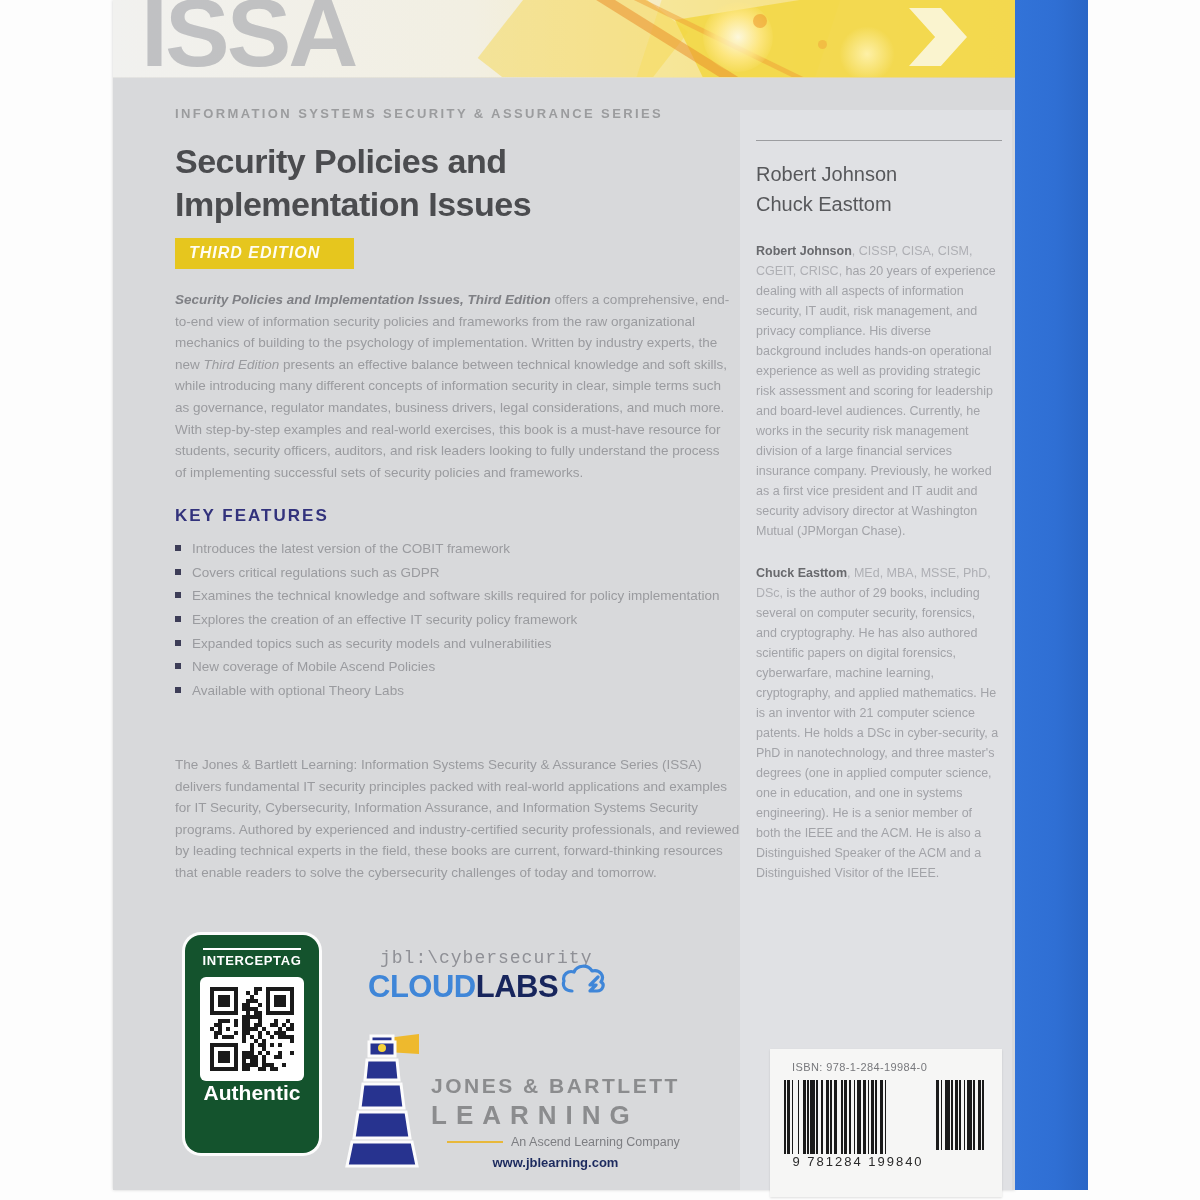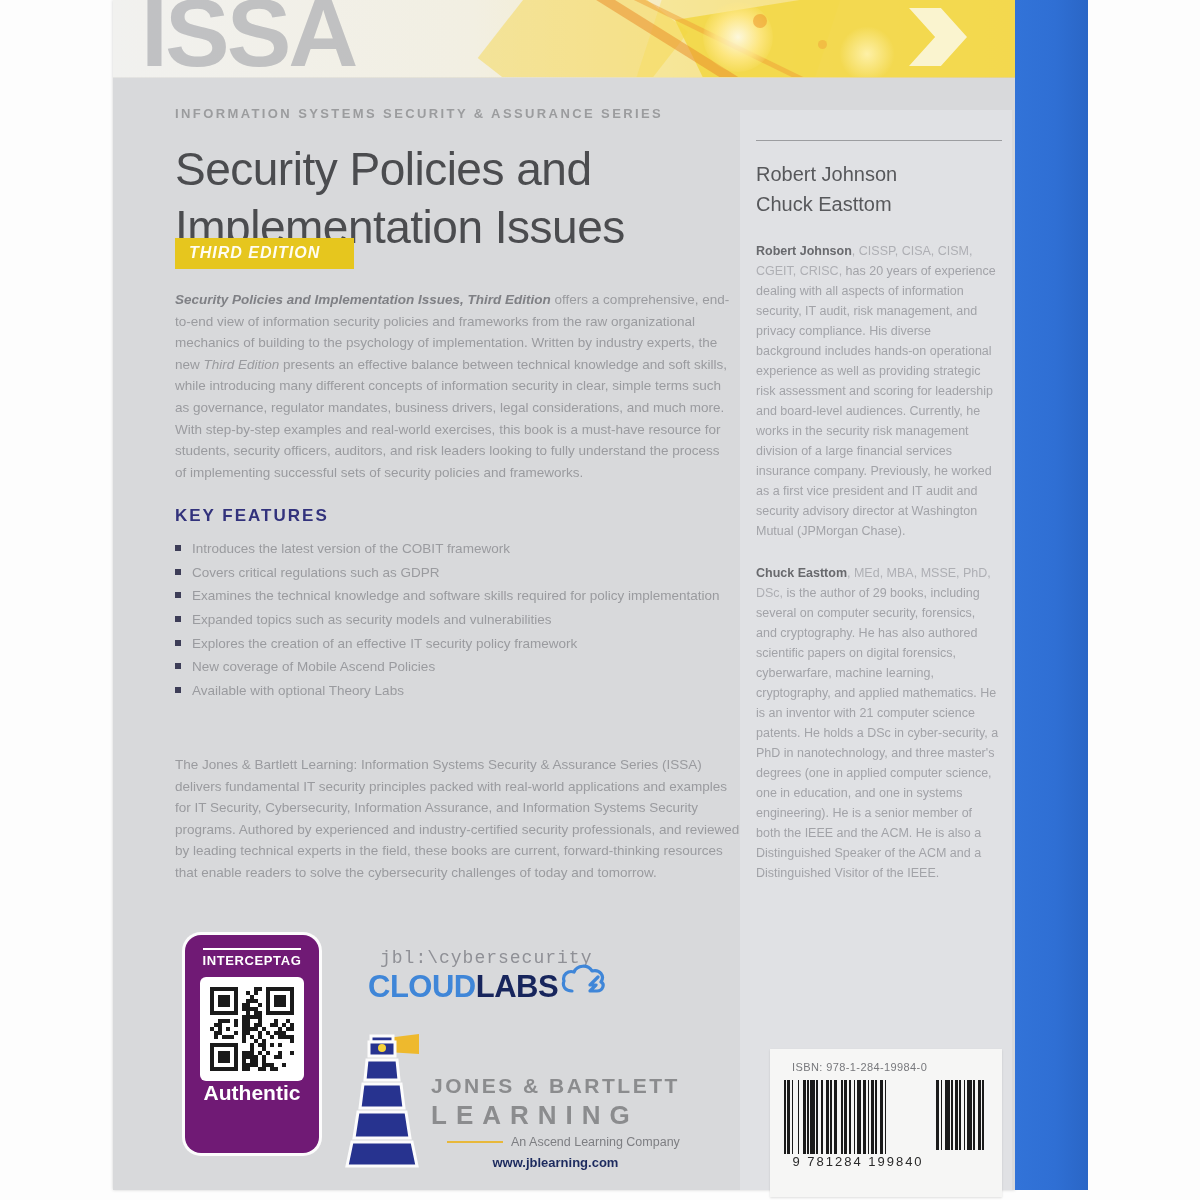--- a/index.html
+++ b/index.html
@@ -27,40 +27,40 @@
   .sh-streak2 { left:520px; top:-6px; width:300px; height:5px; background:#ef9d35; opacity:.5; transform:rotate(26deg); transform-origin:left top; }
   .sh-circle1 { left:590px; top:2px; width:70px; height:70px; border-radius:50%;
                 background:radial-gradient(circle,#ffffff 0%, #ffe98a 45%, rgba(255,233,138,0) 75%); opacity:.8; }
   .sh-circle2 { right:120px; top:26px; width:56px; height:56px; border-radius:50%;
                 background:radial-gradient(circle,#fff3b0 0%, rgba(255,243,176,0) 70%); opacity:.9; }
   .sh-dot1 { left:640px; top:14px; width:14px; height:14px; border-radius:50%; background:#ee9c30; opacity:.6; }
   .sh-dot2 { left:705px; top:40px; width:9px; height:9px; border-radius:50%; background:#f0a83c; opacity:.55; }
   .series-name { position:absolute; left:62px; top:86px; font-size:13px; font-weight:700; letter-spacing:2.4px; color:#9b9c9e;margin-top:20px; }
 
   
-  .title { position:absolute; left:62px; top:140px; font-size:46px; font-weight:400; color:#4b4c4f;
+  .title { position:absolute; left:62px; top:140px; font-size:34px; font-weight:700; color:#4b4c4f;
            line-height:1.27; letter-spacing:-0.5px; }
   .edition-badge { position:absolute; left:62px; top:238px; background:#e6c61e; color:#fffdf2;
                    font-size:16px; font-weight:800; font-style:italic; letter-spacing:1px;
                    padding:6px 34px 7px 14px; }
   .intro { position:absolute; left:62px; top:289px; width:556px; font-size:13.5px; line-height:1.6; color:#9a9b9f; }
   .intro .lead { font-weight:800; font-style:italic; color:#7f8085; }
   .intro .em { font-style:italic; }
 
   .section-heading { font-size:17px; font-weight:800; letter-spacing:2px; color:#32327c; }
   .key-features { position:absolute; left:62px; top:506px; width:566px; }
   .kf-list { margin-top:13px; }
   .kf-item { display:flex; gap:11px; margin-bottom:3px; font-size:13.5px; line-height:1.53; color:#9a9b9f; }
   .kf-marker { flex:0 0 auto; width:6px; height:6px; background:#3d3d57; margin-top:6px; }
 
   .about-series { position:absolute; left:62px; top:744px; width:566px; }
   .about-body { margin-top:10px; font-size:13.5px; line-height:1.6; color:#9a9b9f; }
 
   
-  .interceptag { position:absolute; left:72px; top:935px; width:134px; height:218px; background:#701a75;
+  .interceptag { position:absolute; left:72px; top:935px; width:134px; height:218px; background:#14532d;
                  border-radius:16px; box-shadow:0 0 0 3px #fcfcfc; display:flex; flex-direction:column; align-items:center; }
   .it-brand { margin-top:13px; color:#fff; font-size:13px; font-weight:800; letter-spacing:.6px;
               border-top:2px solid #fff; padding-top:3px; }
   .it-qrbox { width:104px; height:104px; background:#fff; border-radius:6px; margin-top:9px;
               display:flex; align-items:center; justify-content:center; }
   .it-authentic { margin-top:0; color:#fff; font-size:21px; font-weight:700; }
 
   .cloudlabs { position:absolute; left:255px; top:948px; }
   .cl-small { font-family:"Liberation Mono", monospace; font-size:18px; color:#8f9096; letter-spacing:1px; margin-left:12px; }
   .cl-row { display:flex; align-items:flex-start; margin-top:1px; }
@@ -141,25 +141,25 @@
         <div class="kf-item">
             <span class="kf-marker"></span>
             <span>Covers critical regulations such as GDPR</span>
           </div>
         <div class="kf-item">
             <span class="kf-marker"></span>
             <span>Examines the technical knowledge and software skills required for policy implementation</span>
           </div>
         <div class="kf-item">
             <span class="kf-marker"></span>
+            <span>Explores the creation of an effective IT security policy framework</span>
+          </div>
+        <div class="kf-item">
+            <span class="kf-marker"></span>
             <span>Expanded topics such as security models and vulnerabilities</span>
-          </div>
-        <div class="kf-item">
-            <span class="kf-marker"></span>
-            <span>Explores the creation of an effective IT security policy framework</span>
           </div>
         <div class="kf-item">
             <span class="kf-marker"></span>
             <span>New coverage of Mobile Ascend Policies</span>
           </div>
         <div class="kf-item">
             <span class="kf-marker"></span>
             <span>Available with optional Theory Labs</span>
           </div>
       </div>

